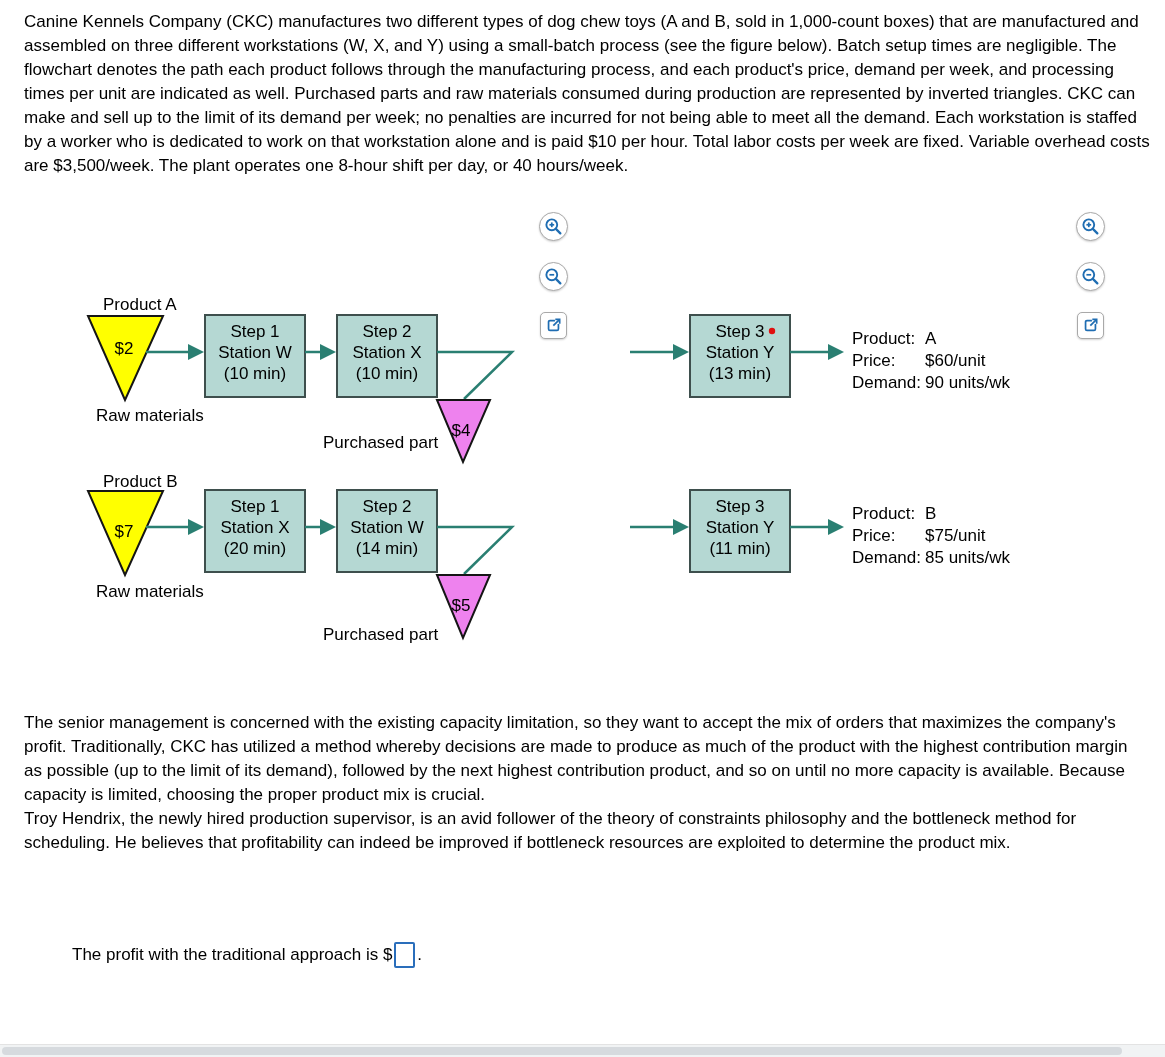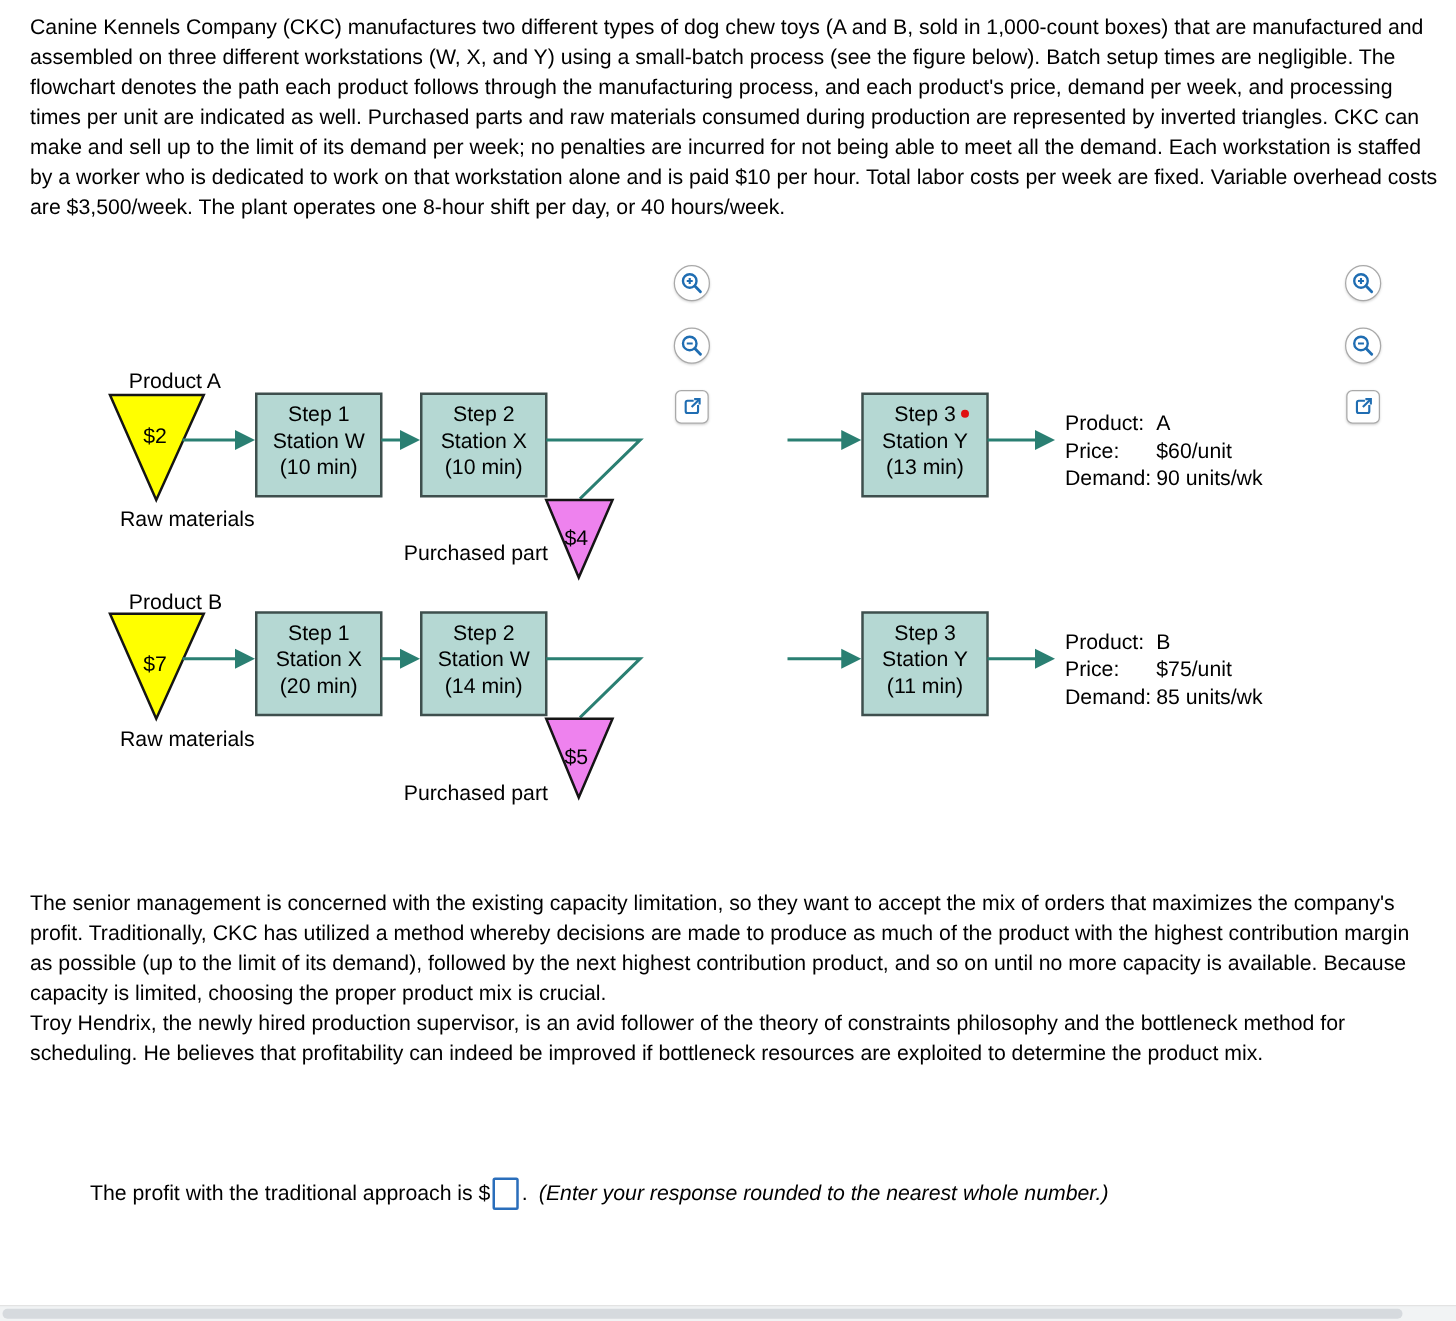--- a/index.html
+++ b/index.html
@@ -211,20 +211,19 @@
   <div id="body-text" class="copy">
     <p>The senior management is concerned with the existing capacity limitation, so they want to accept the mix of orders that maximizes the company's profit. Traditionally, CKC has utilized a method whereby decisions are made to produce as much of the product with the highest contribution margin as possible (up to the limit of its demand), followed by the next highest contribution product, and so on until no more capacity is available. Because capacity is limited, choosing the proper product mix is crucial.</p>
     <p>Troy Hendrix, the newly hired production supervisor, is an avid follower of the theory of constraints philosophy and the bottleneck method for scheduling. He believes that profitability can indeed be improved if bottleneck resources are exploited to determine the product mix.</p>
   </div>
 
 
   <div id="answer">
     <span>The profit with the traditional approach is $</span>
     <input id="answer-input" type="text" style="">
     <span>.</span>
-    <span id="answer-note">(Enter your response rounded to the nearest whole number.)</span>
   </div>
 
   <div id="hscrollbar">
     <div id="hthumb"></div>
   </div>
 
 </div>
 
 </body></html>

